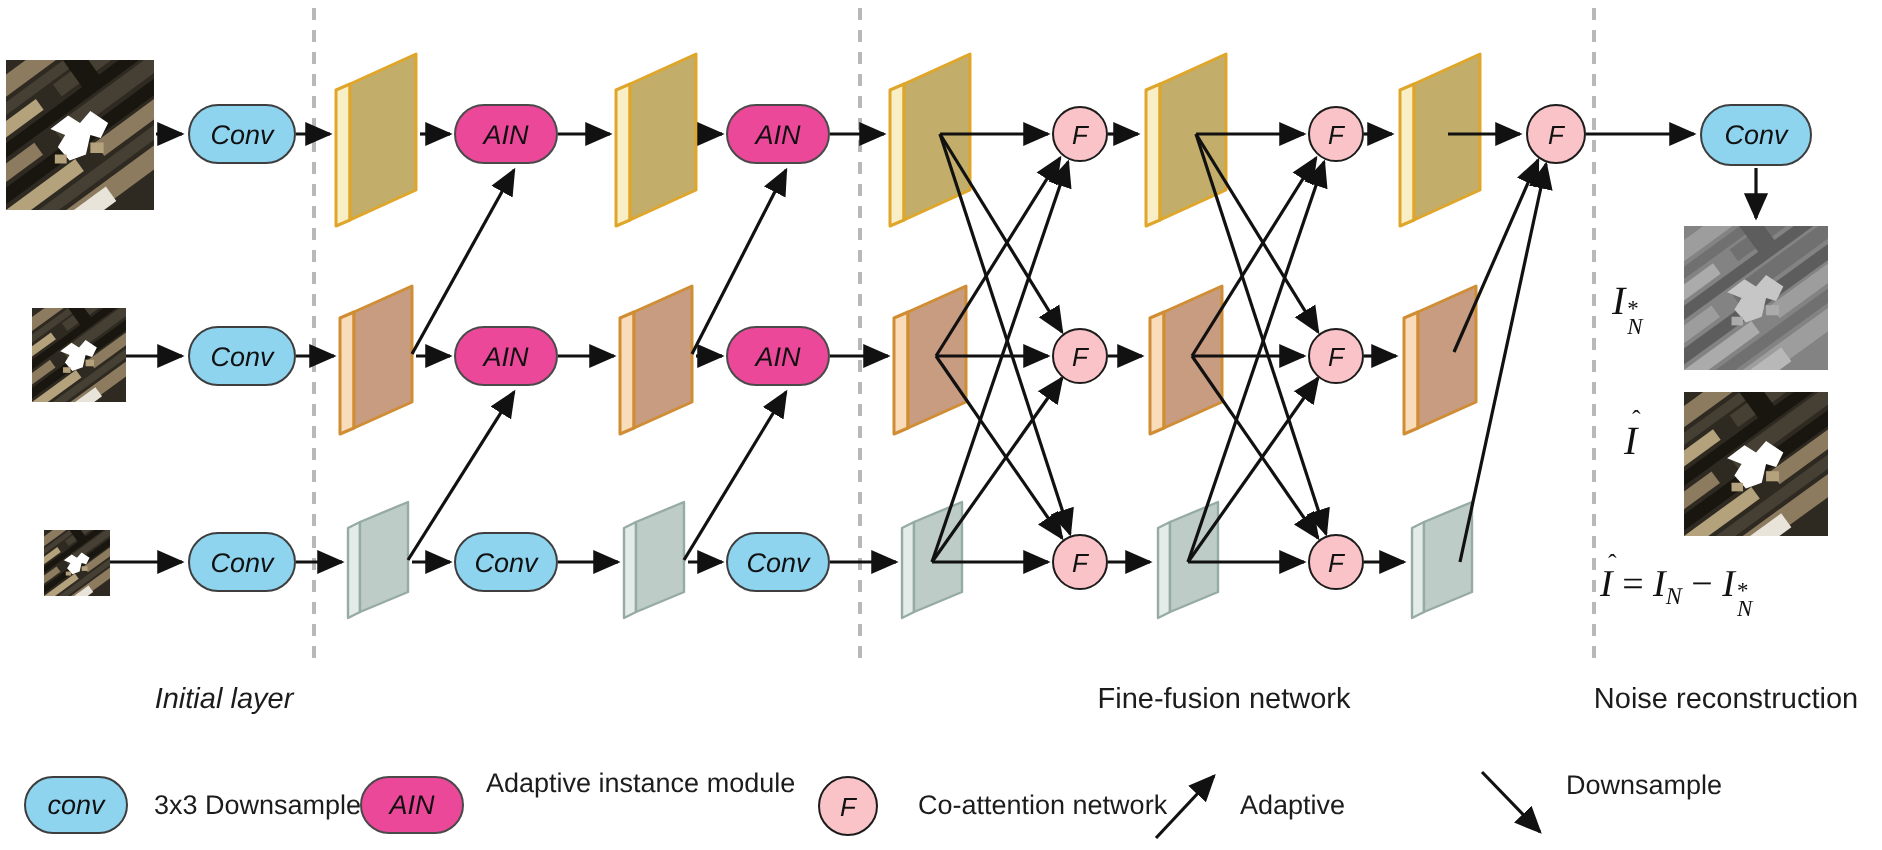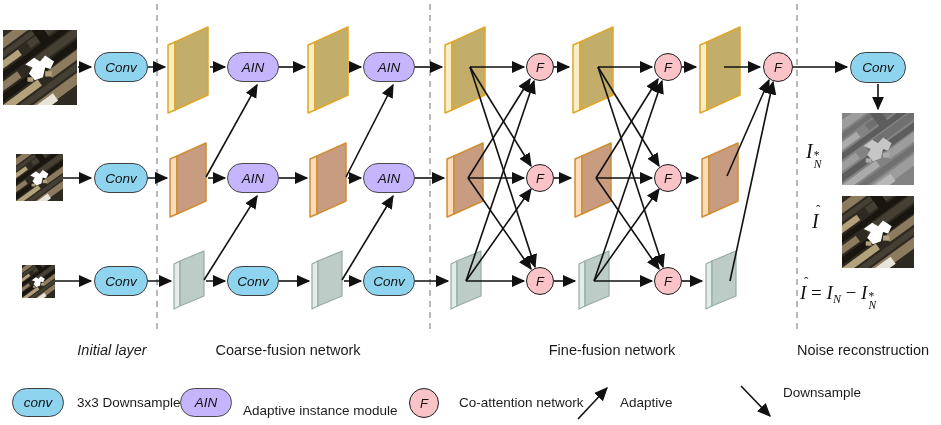--- a/index.html
+++ b/index.html
@@ -15,21 +15,21 @@
   .slab2 polygon{stroke:#d08d34;stroke-width:1.5;}
   .slab2 .edge{fill:#f9ddba;} .slab2 .face{fill:#c79c80;}
   .slab3 polygon{stroke:#97aba5;stroke-width:1.2;}
   .slab3 .edge{fill:#e3ece8;} .slab3 .face{fill:#bdccc6;}
   
   .arrow{stroke:#111;stroke-width:1.6;fill:none;marker-end:url(#arr);}
   
   .pill{position:absolute;display:flex;align-items:center;justify-content:center;
         border:1.5px solid #3e3e3e;border-radius:16px;font-style:italic;font-size:13.5px;
         color:#111;background:#8ed4ef;box-sizing:border-box;}
-  .pill.green{background:#c4b5fd;border-color:#4a4a4a;}
+  .pill.green{background:#ec4899;border-color:#4a4a4a;}
   .fcirc{position:absolute;display:flex;align-items:center;justify-content:center;
          border:1.5px solid #1c1c1c;border-radius:50%;font-style:italic;font-size:13px;
          color:#111;background:#f9c3c7;box-sizing:border-box;}
   
   .sect{position:absolute;top:342px;transform:translateX(-50%);font-size:14.5px;
         color:#1c1c1c;white-space:nowrap;}
   .leglab{position:absolute;font-size:13.5px;color:#1c1c1c;white-space:nowrap;}
   
   .math{position:absolute;font-family:"Liberation Serif",serif;font-style:italic;
         font-size:19px;color:#111;white-space:nowrap;}
@@ -262,26 +262,25 @@
     <span class="up">=</span>
     <span>I</span><sub class="msub">N</sub>
     <span class="up">−</span>
     <span>I</span><span class="ss">
         <span class="sup">*</span>
         <span>N</span>
       </span>
   </div>
 
   <div class="sect" style="left:112px;font-style:italic;">Initial layer</div>
-  <div class="sect" style="left:288px;">Coarse-fusion network</div>
   <div class="sect" style="left:863px;">Noise reconstruction</div>
   <div class="sect" style="left:612px;">Fine-fusion network</div>
 
   <div class="pill" style="left:12px;top:388px;width:52px;height:29px;">conv</div>
   <div class="leglab" style="left:77px;top:395px;">3x3 Downsample</div>
   <div class="pill green" style="left:180px;top:388px;width:52px;height:29px;">AIN</div>
-  <div class="leglab" style="left:243px;top:384px;margin-top:19px;">Adaptive instance module</div>
+  <div class="leglab" style="left:243px;top:384px;">Adaptive instance module</div>
   <div class="fcirc" style="left:409px;top:388px;width:30px;height:30px;">F</div>
   <div class="leglab" style="left:459px;top:395px;">Co-attention network</div>
   <div class="leglab" style="left:620px;top:395px;">Adaptive</div>
   <div class="leglab" style="left:783px;top:385px;">Downsample</div>
 
 </div>
 
 </body></html>

